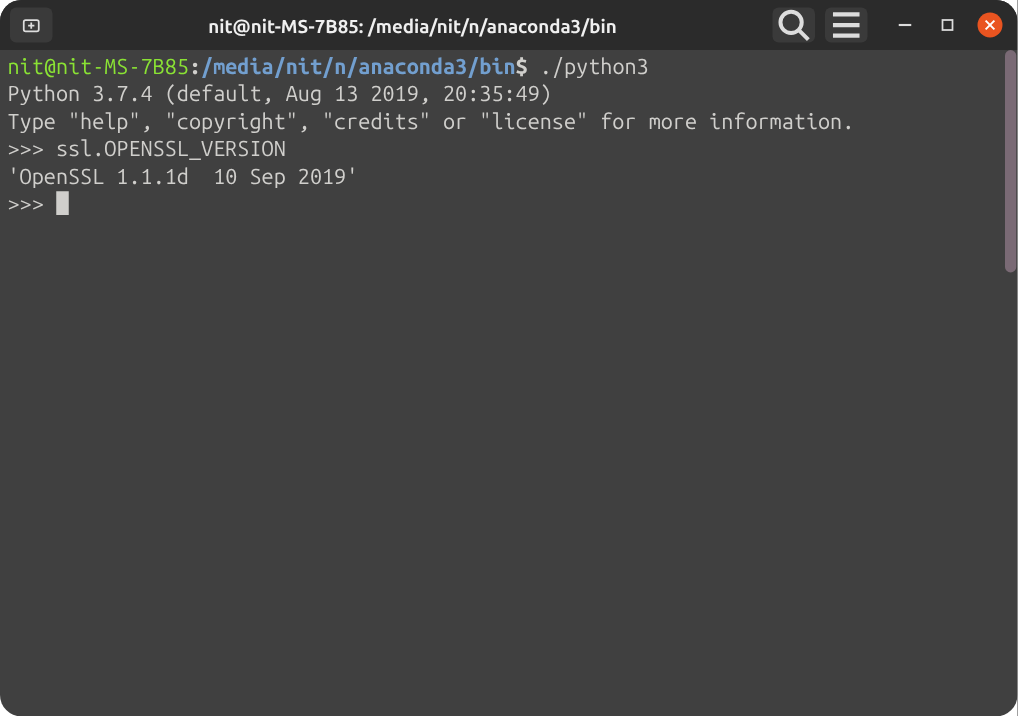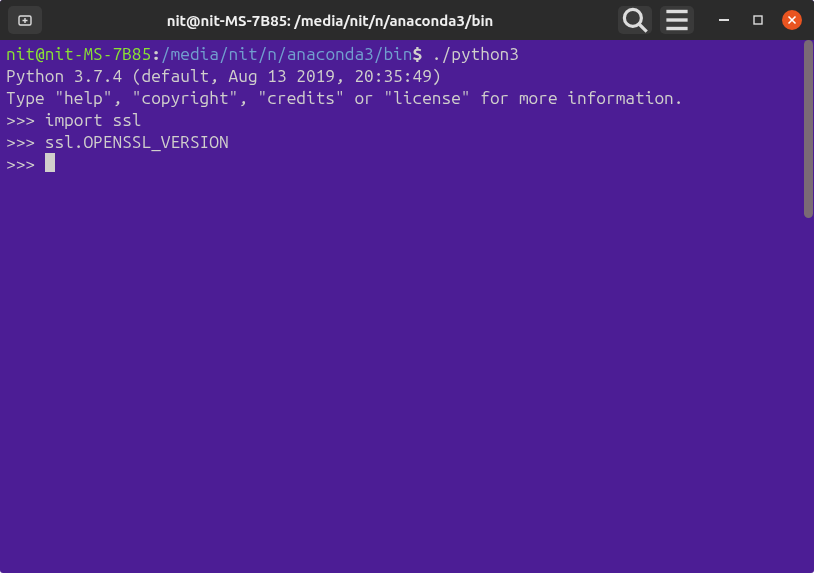--- a/index.html
+++ b/index.html
@@ -6,22 +6,22 @@
     body {
       width: 814px;
       height: 573px;
       font-family: 'Ubuntu Mono', 'DejaVu Sans Mono', monospace;
       background: #fff;
       overflow: hidden;
     }
     .window {
       width: 814px;
       height: 573px;
-      background: #4c1d95;
-      border-radius: 3px;
+      background: #404040;
+      border-radius: 17px;
       overflow: hidden;
       display: flex;
       flex-direction: column;
       position: relative;
     }
     .titlebar {
       height: 40px;
       background: #2b2b2b;
       display: flex;
       align-items: center;
@@ -83,21 +83,21 @@
       padding: 3px 6px;
       font-size: 17.3px;
       line-height: 22px;
       color: #d0cfcc;
       position: relative;
       overflow: hidden;
     }
     .line { white-space: pre; }
     .user { color: #8ae234; font-weight: normal; }
     .colon { color: #d0cfcc; font-weight: bold; }
-    .path { color: #729fcf; font-weight: normal; }
+    .path { color: #729fcf; font-weight: bold; }
     .dollar { color: #d0cfcc; font-weight: bold; }
     .cursor {
       display: inline-block;
       width: 10px;
       height: 19px;
       background: #d0cfcc;
       vertical-align: text-bottom;
       margin-bottom: 1px;
     }
     .scrollbar {
@@ -158,20 +158,20 @@
           <line x1="9.5" y1="2.5" x2="2.5" y2="9.5" stroke="#fff" stroke-width="1.6"></line>
         </svg>
       </div>
     </div>
   </div>
 
   <div class="terminal">
     <div class="line"><span class="user">nit@nit-MS-7B85</span><span class="colon">:</span><span class="path">/media/nit/n/anaconda3/bin</span><span class="dollar">$</span><span> </span><span>./python3</span></div>
     <div class="line">Python 3.7.4 (default, Aug 13 2019, 20:35:49)</div>
     <div class="line">Type "help", "copyright", "credits" or "license" for more information.</div>
-    <div class="line"><span>&gt;&gt;&gt; </span><span>import ssl</span></div>
     <div class="line"><span>&gt;&gt;&gt; </span><span>ssl.OPENSSL_VERSION</span></div>
+    <div class="line">'OpenSSL 1.1.1d  10 Sep 2019'</div>
     <div class="line"><span>&gt;&gt;&gt; </span><span class="cursor"></span></div>
   </div>
 
   <div class="scrollbar"></div>
 
 </div>
 
 </body></html>

